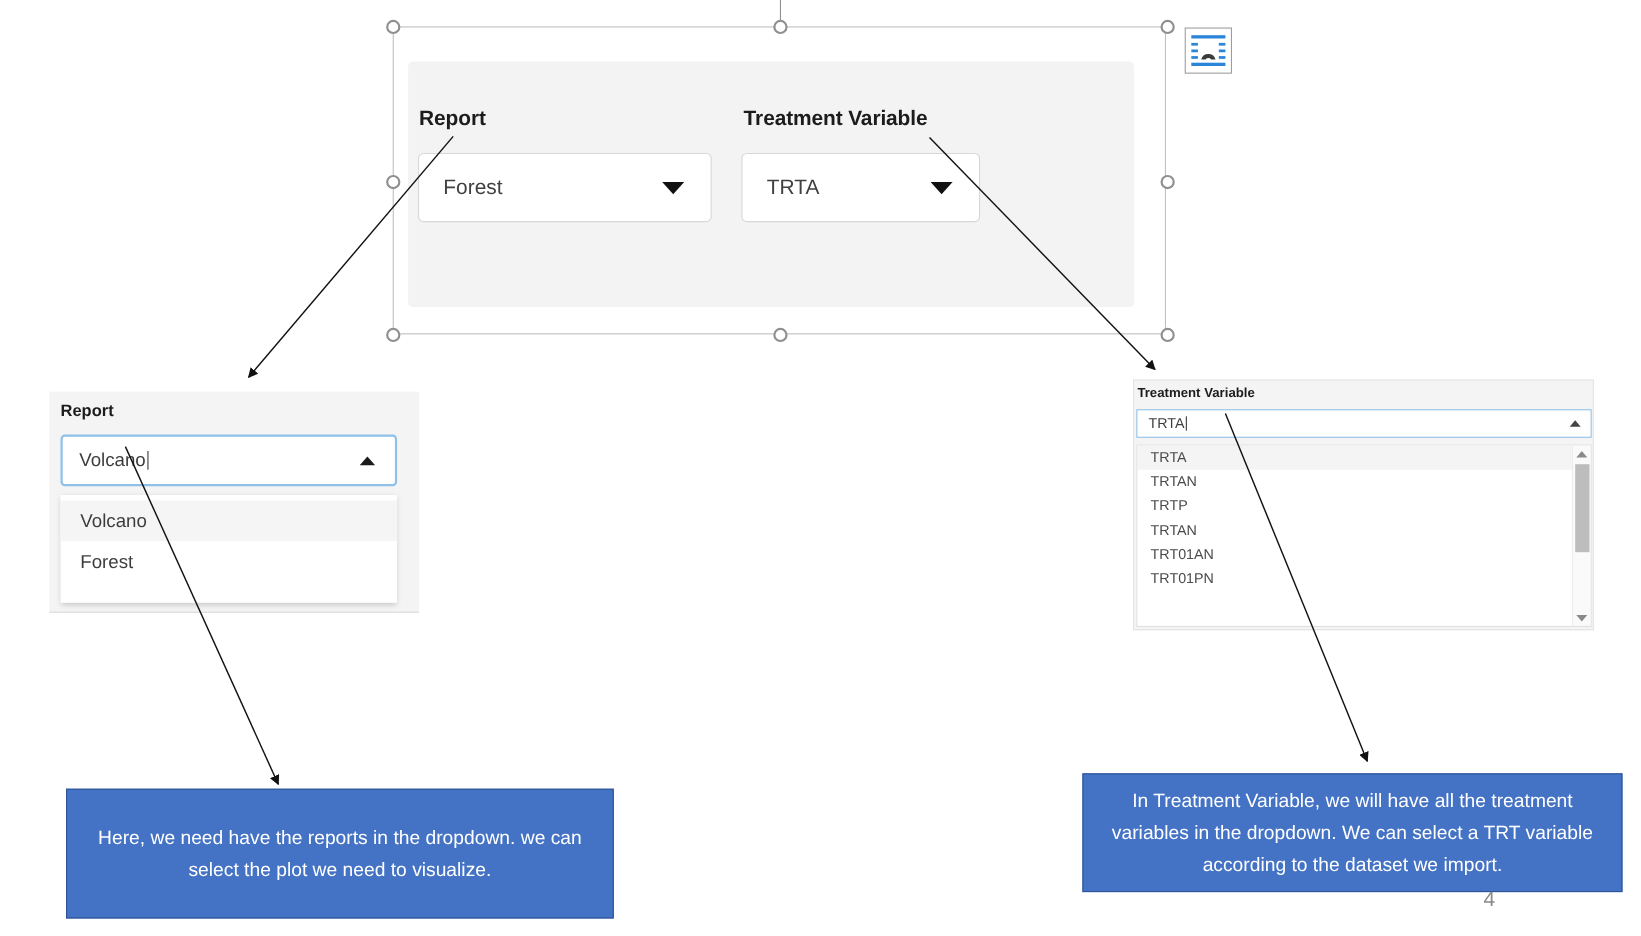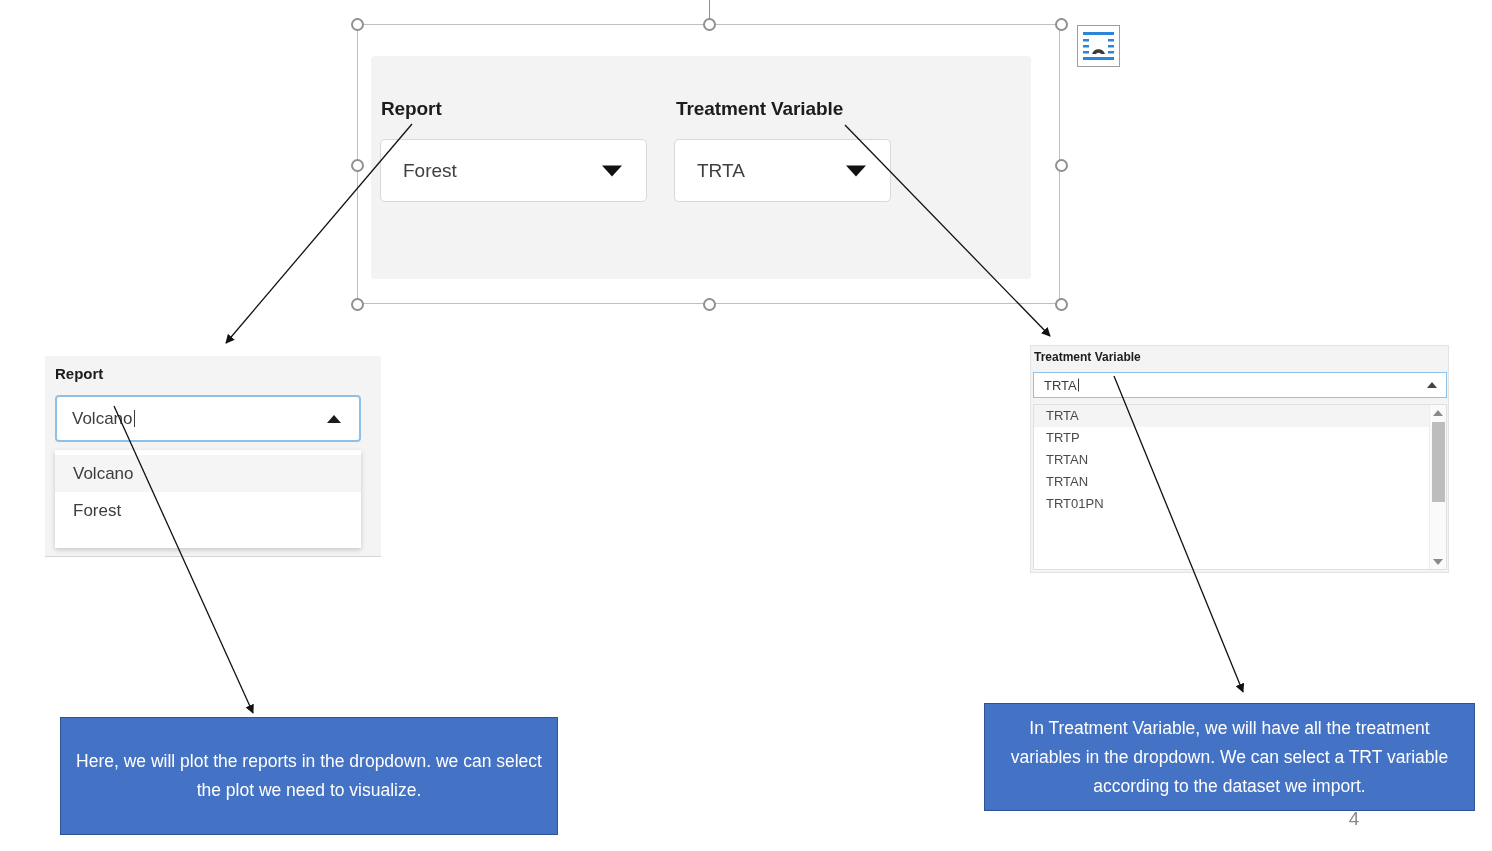--- a/index.html
+++ b/index.html
@@ -432,37 +432,38 @@
 <div id="trt-input">
   <span id="trt-input-value">
     <span>TRTA</span><span class="text-caret-sm"></span>
   </span>
   <span id="trt-caret-up"></span>
 </div>
 
 <div id="trt-menu">
   <div id="trt-menu-list">
     <div class="menu-item selected">TRTA</div>
+    <div class="menu-item">TRTAN</div>
     <div class="menu-item">TRTP</div>
     <div class="menu-item">TRTAN</div>
-    <div class="menu-item">TRTAN</div>
+    <div class="menu-item">TRT01AN</div>
     <div class="menu-item">TRT01PN</div>
   </div>
   <div id="trt-scrollbar">
     <div class="sb-arrow up">
         <i></i>
       </div>
     <div id="trt-scroll-thumb"></div>
     <div class="sb-arrow down">
         <i></i>
       </div>
   </div>
 </div>
 
-<div class="callout" id="callout-report">Here, we will plot the reports in the dropdown. we can select the plot we need to visualize.</div>
+<div class="callout" id="callout-report">Here, we need have the reports in the dropdown. we can select the plot we need to visualize.</div>
 
 <div class="callout" id="callout-trt">In Treatment Variable, we will have all the treatment variables in the dropdown. We can select a TRT variable according to the dataset we import.</div>
 
 <div id="page-number">4</div>
 
 <svg id="arrows">
   <defs>
     <marker id="ah" viewBox="0 0 10 10" refX="9" refY="5" markerWidth="7" markerHeight="7" orient="auto-start-reverse">
       <path d="M 0 0 L 10 5 L 0 10 z" fill="#111111"></path>
     </marker>

